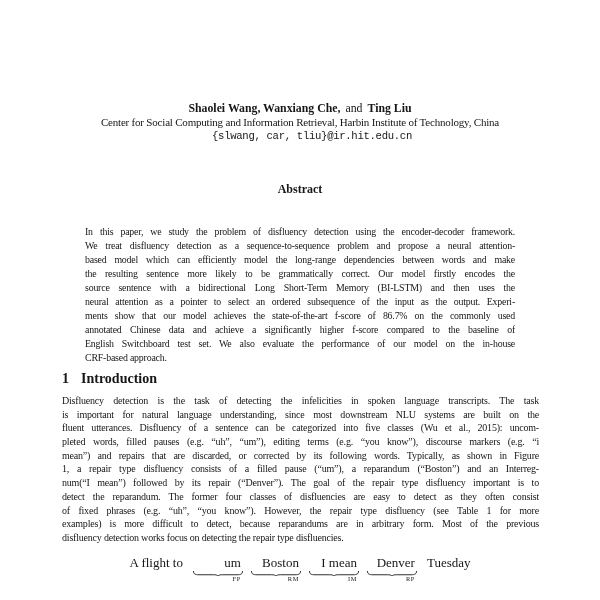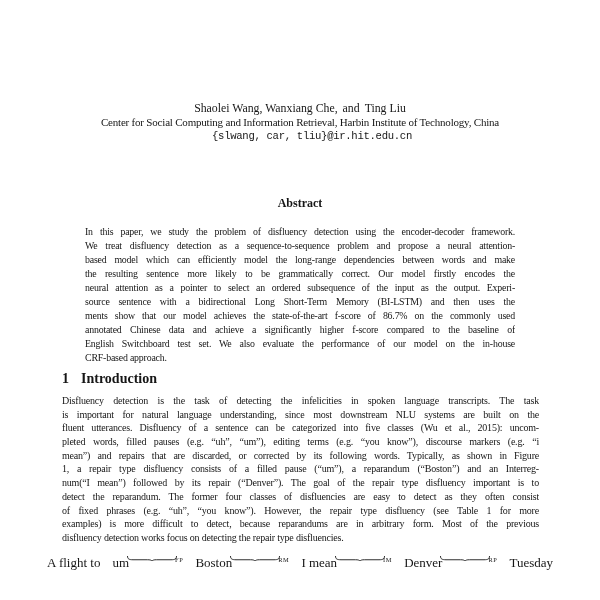--- a/index.html
+++ b/index.html
@@ -10,32 +10,32 @@
     font-family:"Liberation Serif", serif;
   }
   .title {
     position:absolute; top:57px; left:0; width:600px; text-align:center;
     font-size:13.6px; font-weight:bold; letter-spacing:0.1px;
   }
   .authors {
     position:absolute; top:101px; left:0; width:600px; text-align:center;
     font-size:11.8px;
   }
-  .authors .bold { font-weight:normal; }
+  .authors .bold { font-weight:bold; }
   .authors .and { font-weight:normal; margin:0 5px; }
   .affiliation {
     position:absolute; top:116px; left:0; width:600px; text-align:center;
     font-size:11px; letter-spacing:-0.2px;
   }
   .email {
     position:absolute; top:129.5px; left:0; width:600px; text-align:center;
     font-family:"Liberation Mono", monospace; font-size:10.6px; letter-spacing:-0.3px;padding-left:12px;
   }
   .abs-head {
-    position:absolute; top:196px; left:0; width:600px; text-align:center;
+    position:absolute; top:182px; left:0; width:600px; text-align:center;
     font-size:12px; font-weight:bold;
   }
   .abs-body {
     position:absolute; top:225px; left:85px; width:430px;
     font-size:9.9px; letter-spacing:-0.2px;
   }
   .abs-body .jline { line-height:14px; height:14px; }
   .intro-head {
     position:absolute; top:371px; left:62px;
     font-size:14px; font-weight:bold;
@@ -46,21 +46,21 @@
     font-size:10px; letter-spacing:-0.2px;
   }
   .intro-body .jline { line-height:13.7px; height:13.7px; }
   .jline { text-align:justify; text-align-last:justify; overflow:hidden; }
   .jline.last { text-align-last:left; }
   .figure {
     position:absolute; top:556px; left:0; width:600px;
     display:flex; justify-content:center; align-items:flex-start;
     gap:12px; font-size:13px;
   }
-  .fgroup { display:inline-flex; flex-direction:row; align-items:flex-start; }
+  .fgroup { display:inline-flex; flex-direction:column; align-items:flex-end; }
   .fw { white-space:nowrap; line-height:1.15; }
   .brace-svg { align-self:stretch; height:5px; margin:0 -2px; display:block; }
   .flabel { font-size:6.4px; letter-spacing:0.6px; margin-top:0.5px; line-height:1; }
 </style>
 </head>
 <body>
 
 <div class="page">
 
 
@@ -70,22 +70,22 @@
 
   <div class="email">{slwang, car, tliu}@ir.hit.edu.cn</div>
 
   <div class="abs-head">Abstract</div>
 
   <div class="abs-body">
     <div class="jline">In this paper, we study the problem of disfluency detection using the encoder-decoder framework.</div>
     <div class="jline">We treat disfluency detection as a sequence-to-sequence problem and propose a neural attention-</div>
     <div class="jline">based model which can efficiently model the long-range dependencies between words and make</div>
     <div class="jline">the resulting sentence more likely to be grammatically correct.  Our model firstly encodes the</div>
+    <div class="jline">source sentence with a bidirectional Long Short-Term Memory (BI-LSTM) and then uses the</div>
     <div class="jline">neural attention as a pointer to select an ordered subsequence of the input as the output.  Experi-</div>
-    <div class="jline">source sentence with a bidirectional Long Short-Term Memory (BI-LSTM) and then uses the</div>
     <div class="jline">ments show that our model achieves the state-of-the-art f-score of 86.7% on the commonly used</div>
     <div class="jline">annotated Chinese data and achieve a significantly higher f-score compared to the baseline of</div>
     <div class="jline">English Switchboard test set.  We also evaluate the performance of our model on the in-house</div>
     <div class="jline last">CRF-based approach.</div>
   </div>
 
   <div class="intro-head"><span class="num">1</span><span>Introduction</span></div>
 
   <div class="intro-body">
     <div class="jline">Disfluency detection is the task of detecting the infelicities in spoken language transcripts.  The task</div>

